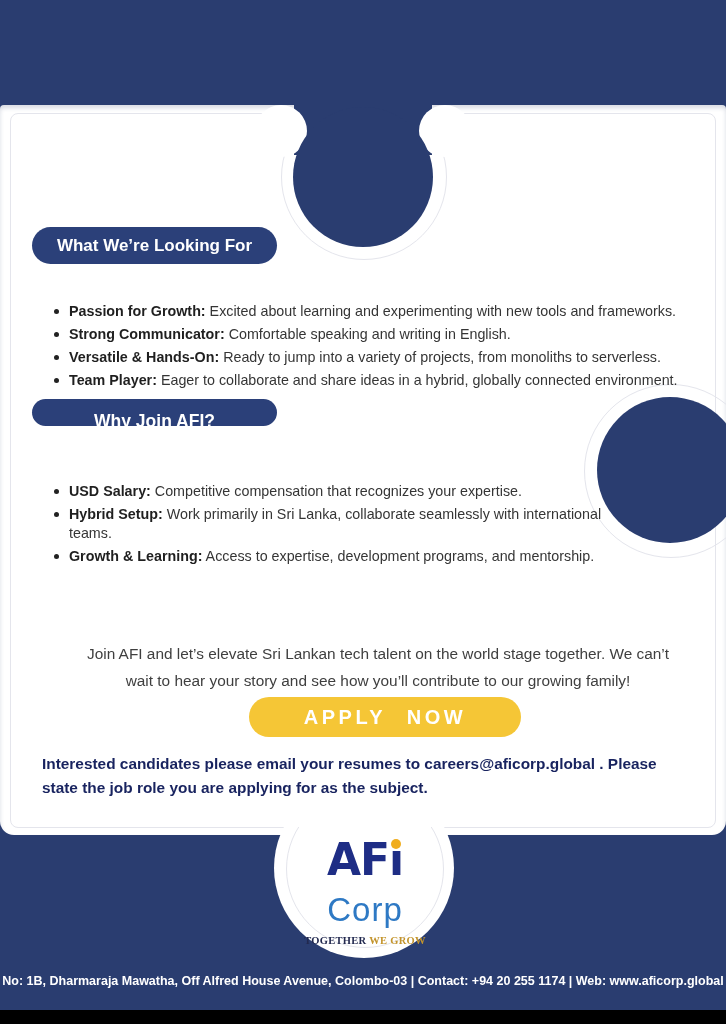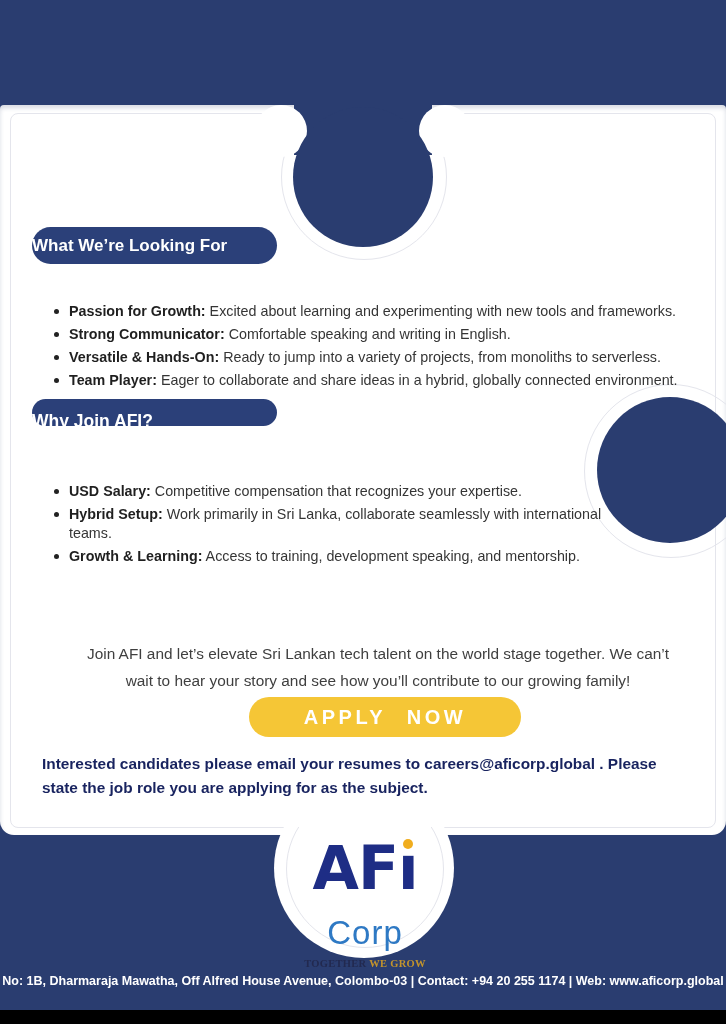--- a/index.html
+++ b/index.html
@@ -25,21 +25,21 @@
   .knob-right-arc{position:absolute;left:584px;top:384px;width:172px;height:172px;border-radius:50%;border:1px solid #e4e5ec;z-index:3;}
   .knob-right-circle{position:absolute;left:597px;top:397px;width:146px;height:146px;border-radius:50%;background:#2a3d70;z-index:4;}
 
   
   .bulb{position:absolute;left:274px;top:778px;width:180px;height:180px;border-radius:50%;background:#ffffff;z-index:5;}
   .bulb-arc-clip{position:absolute;left:256px;top:827px;width:220px;height:140px;overflow:hidden;z-index:6;}
   .bulb-arc{position:absolute;left:30px;top:-37px;width:156px;height:156px;border-radius:50%;border:1px solid #e4e5ec;}
 
   
   .pill{position:absolute;left:32px;width:245px;background:#2b4079;color:#ffffff;
-        font-weight:700;border-radius:24px;z-index:10;}
+        font-weight:700;text-align:center;border-radius:24px;z-index:10;}
   .pill1{top:227px;height:37px;line-height:37px;font-size:17px;}
   .pill2{top:399px;height:27px;line-height:44px;font-size:17.5px;}
 
   
   .list{position:absolute;left:36px;margin:16px;padding:0;list-style:none;z-index:10;
         font-size:14.3px;line-height:19px;color:#353535;}
   .list li{position:relative;padding-left:17px;margin-bottom:4px;}
   .list .dot{position:absolute;left:2px;top:7px;width:5px;height:5px;border-radius:50%;background:#222;}
   .list .lbl{font-weight:800;color:#1f1f1f;}
   .list1{top:286px;width:690px;}
@@ -51,26 +51,26 @@
   .apply-btn{position:absolute;left:249px;top:697px;width:272px;height:40px;border:none;
              background:#f5c636;border-radius:20px;color:#ffffff;font-family:"Liberation Sans",sans-serif;
              font-size:20px;font-weight:800;letter-spacing:3.5px;word-spacing:12px;
              cursor:pointer;z-index:10;}
 
   .contact-note{position:absolute;left:42px;top:752px;width:640px;font-size:15.4px;
                 font-weight:800;line-height:24px;color:#18235f;z-index:10;}
 
   
   .logo{position:absolute;left:265px;top:838px;width:200px;text-align:center;z-index:10;}
-  .logo-afi{font-size:60px;font-weight:800;letter-spacing:-1px;line-height:1;color:#1e2d85;
+  .logo-afi{font-size:44px;font-weight:800;letter-spacing:-1px;line-height:1;color:#1e2d85;
             font-family:"DejaVu Sans",sans-serif;}
   .iw{position:relative;display:inline-block;}
   .idot{position:absolute;top:1px;left:50%;transform:translateX(-50%);width:10px;height:10px;
         border-radius:50%;background:#f0ad1e;}
-  .logo-corp{font-size:33px;font-weight:400;letter-spacing:1px;line-height:1;margin-top:18px;color:#2e79c4;}
+  .logo-corp{font-size:33px;font-weight:400;letter-spacing:1px;line-height:1;margin-top:11px;color:#2e79c4;}
   .logo-tagline{margin-top:9px;font-family:"Liberation Serif",serif;font-weight:700;
                 font-size:10.5px;letter-spacing:.3px;}
   .tg-together{color:#22294f;}
   .tg-wegrow{color:#c3942c;}
 
   
   .footer-text{position:absolute;left:0;right:0;top:974px;text-align:center;color:#ffffff;
                font-size:12.5px;font-weight:700;z-index:10;}
   .black-bar{position:absolute;left:0;right:0;bottom:0;height:14px;background:#000000;z-index:11;}
 </style>
@@ -103,21 +103,21 @@
     <li><span class="dot"></span><span class="lbl">Passion for Growth:</span><span> Excited about learning and experimenting with new tools and frameworks.</span></li>
     <li><span class="dot"></span><span class="lbl">Strong Communicator:</span><span> Comfortable speaking and writing in English.</span></li>
     <li><span class="dot"></span><span class="lbl">Versatile &amp; Hands-On:</span><span> Ready to jump into a variety of projects, from monoliths to serverless.</span></li>
     <li><span class="dot"></span><span class="lbl">Team Player:</span><span> Eager to collaborate and share ideas in a hybrid, globally connected environment.</span></li>
   </ul>
 
   <div class="pill pill2">Why Join AFI?</div>
   <ul class="list list2">
     <li><span class="dot"></span><span class="lbl">USD Salary:</span><span> Competitive compensation that recognizes your expertise.</span></li>
     <li><span class="dot"></span><span class="lbl">Hybrid Setup:</span><span> Work primarily in Sri Lanka, collaborate seamlessly with international teams.</span></li>
-    <li><span class="dot"></span><span class="lbl">Growth &amp; Learning:</span><span> Access to training, development speaking, and mentorship.</span></li>
+    <li><span class="dot"></span><span class="lbl">Growth &amp; Learning:</span><span> Access to expertise, development programs, and mentorship.</span></li>
   </ul>
 
   <div class="closing">Join AFI and let’s elevate Sri Lankan tech talent on the world stage together. We can’t wait to hear your story and see how you’ll contribute to our growing family!</div>
 
   <button class="apply-btn">APPLY NOW</button>
 
   <div class="contact-note">Interested candidates please email your resumes to careers@aficorp.global . Please state the job role you are applying for as the subject.</div>
 
   <div class="logo">
     <div class="logo-afi"><span>AF</span><span class="iw"><span class="idot"></span><span>ı</span></span></div>

